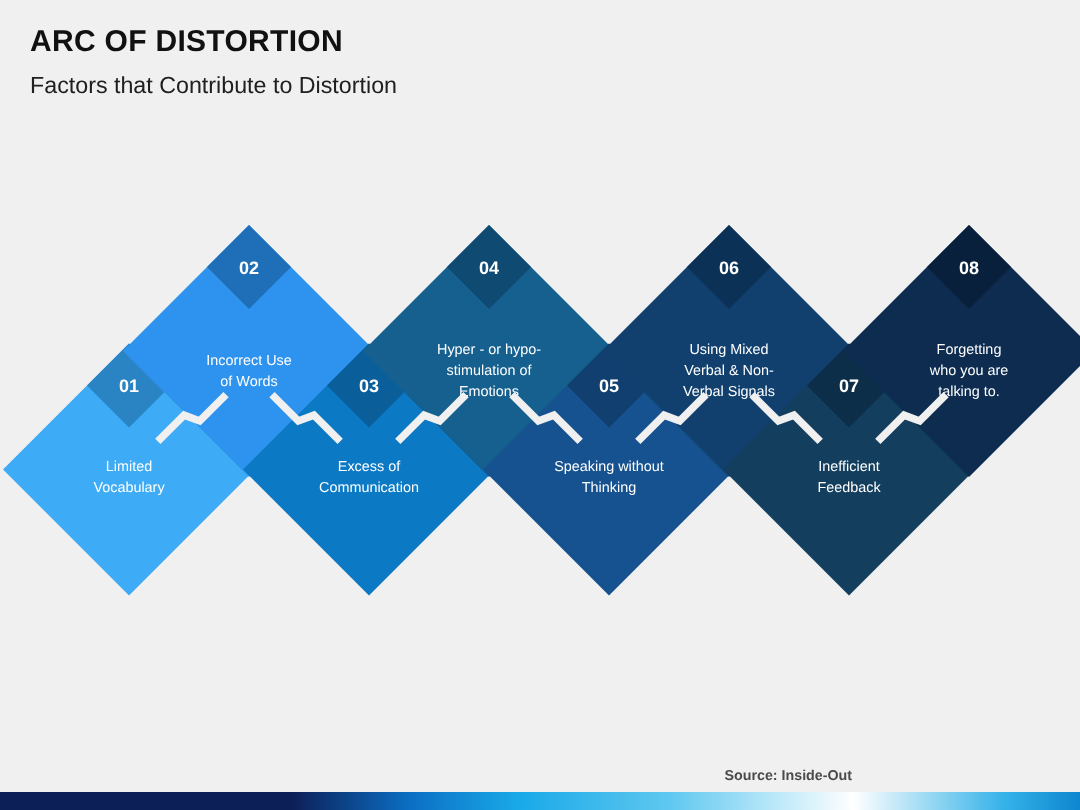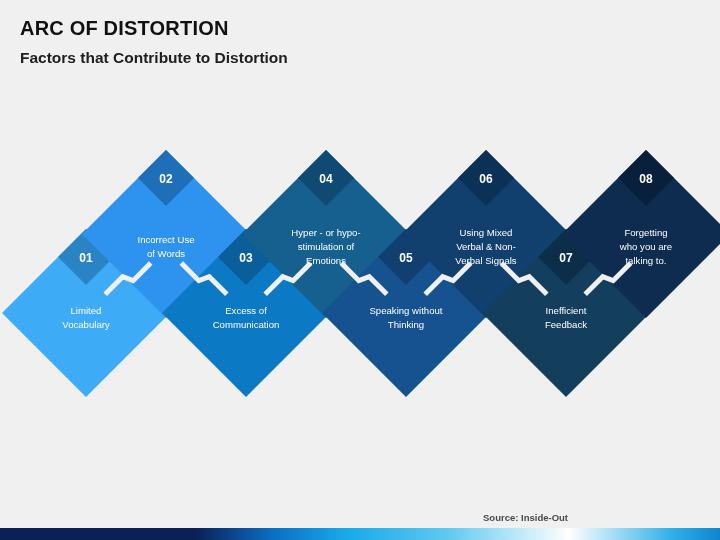--- a/index.html
+++ b/index.html
@@ -15,21 +15,21 @@
     width:582px;height:540px;
     background:#f0f0f0;
   }
   #title{
     position:absolute;left:20px;top:17px;
     font-size:20px;font-weight:bold;color:#111111;
     letter-spacing:.2px;
   }
   #subtitle{
     position:absolute;left:20px;top:49px;
-    font-size:15.5px;font-weight:bold;color:#202020;
+    font-size:15.5px;font-weight:normal;color:#202020;
   }
   #source{
     position:absolute;right:14px;top:512px;
     font-size:9.5px;font-weight:bold;color:#4a4a4a;
   }
   #diagram{
     position:absolute;left:0;top:150px;
     width:720px;height:260px;
   }
   #bottombar{

